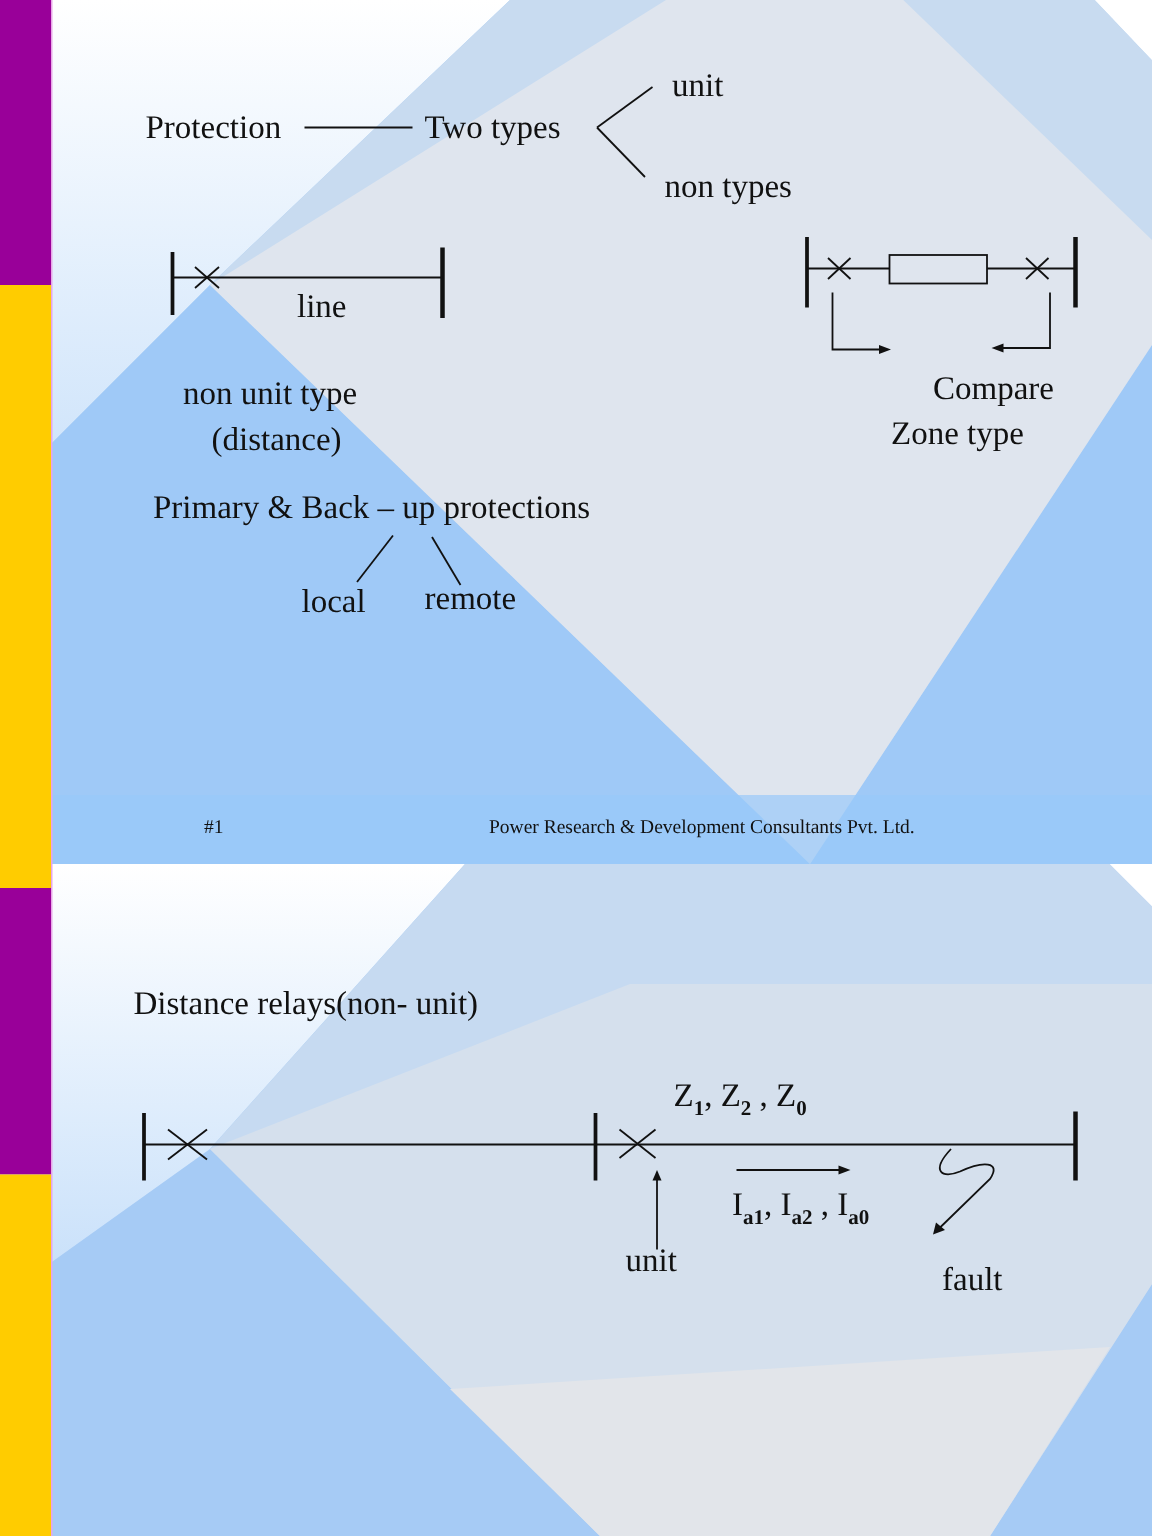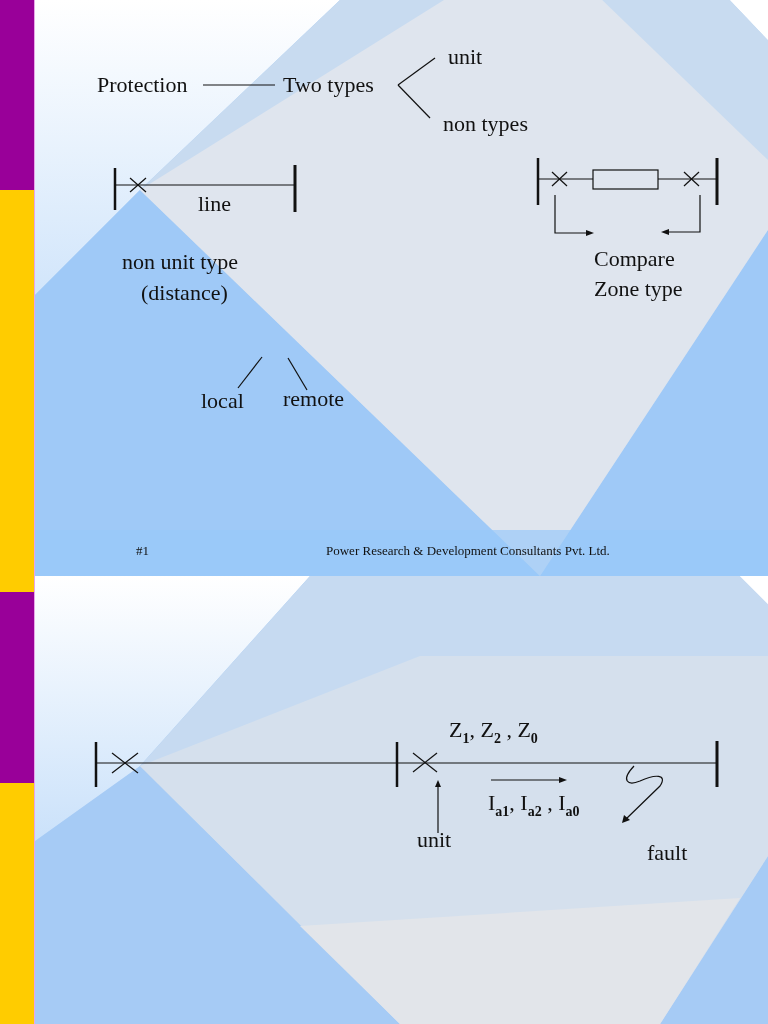--- a/index.html
+++ b/index.html
@@ -78,22 +78,23 @@
     </g>
   </svg>
 
   <span class="txt" style="left:97px;top:74px">Protection</span>
   <span class="txt" style="left:283px;top:74px">Two types</span>
   <span class="txt" style="left:448px;top:46px">unit</span>
   <span class="txt" style="left:443px;top:113px">non types</span>
   <span class="txt" style="left:198px;top:193px">line</span>
   <span class="txt" style="left:122px;top:251px">non unit type</span>
   <span class="txt" style="left:141px;top:282px">(distance)</span>
-  <span class="txt" style="left:594px;top:248px">Compare</span>
+  <span class="txt" style="left:622px;top:248px">Compare</span>
   <span class="txt" style="left:594px;top:278px">Zone type</span>
+  <span class="txt" style="left:102px;top:327px">Primary &amp; Back – up  protections</span>
   <span class="txt" style="left:201px;top:390px">local</span>
   <span class="txt" style="left:283px;top:388px">remote</span>
   <span class="txt small" style="left:136px;top:544px">#1</span>
   <span class="txt small" style="left:326px;top:544px">Power Research &amp; Development Consultants Pvt. Ltd.</span>
 </div>
 
 <div class="slide slide2">
   <svg class="bg" viewBox="0 0 768 448" preserveAspectRatio="none">
     <defs>
       <linearGradient id="g2" x1="0" y1="0" x2="0" y2="1">
@@ -127,17 +128,18 @@
       <line x1="491" y1="204" x2="562" y2="204" stroke-width="1.2"></line>
       <path d="M634 190 C 620 205, 628 210, 640 205 C 655 198, 668 198, 660 210 L 625 244" stroke-width="1.2"></path>
     </g>
     <g fill="#111">
       <polygon points="438,204 435,211 441,211"></polygon>
       <polygon points="567,204 559,201 559,207"></polygon>
       <polygon points="622,247 624,239 630,244"></polygon>
     </g>
   </svg>
 
+  <span class="txt" style="left:89px;top:82px">Distance relays(non- unit)</span>
   <span class="txt" style="left:449px;top:143px"><span>Z</span><sub>1</sub><span>, </span><span>Z</span><sub>2</sub><span> , </span><span>Z</span><sub>0</sub></span>
   <span class="txt" style="left:488px;top:216px"><span>I</span><sub>a1</sub><span>, </span><span>I</span><sub>a2</sub><span> , </span><span>I</span><sub>a0</sub></span>
   <span class="txt" style="left:417px;top:253px">unit</span>
-  <span class="txt" style="left:647px;top:266px">fault</span>
+  <span class="txt" style="left:628px;top:266px">fault</span>
 </div>
 
 </body></html>

